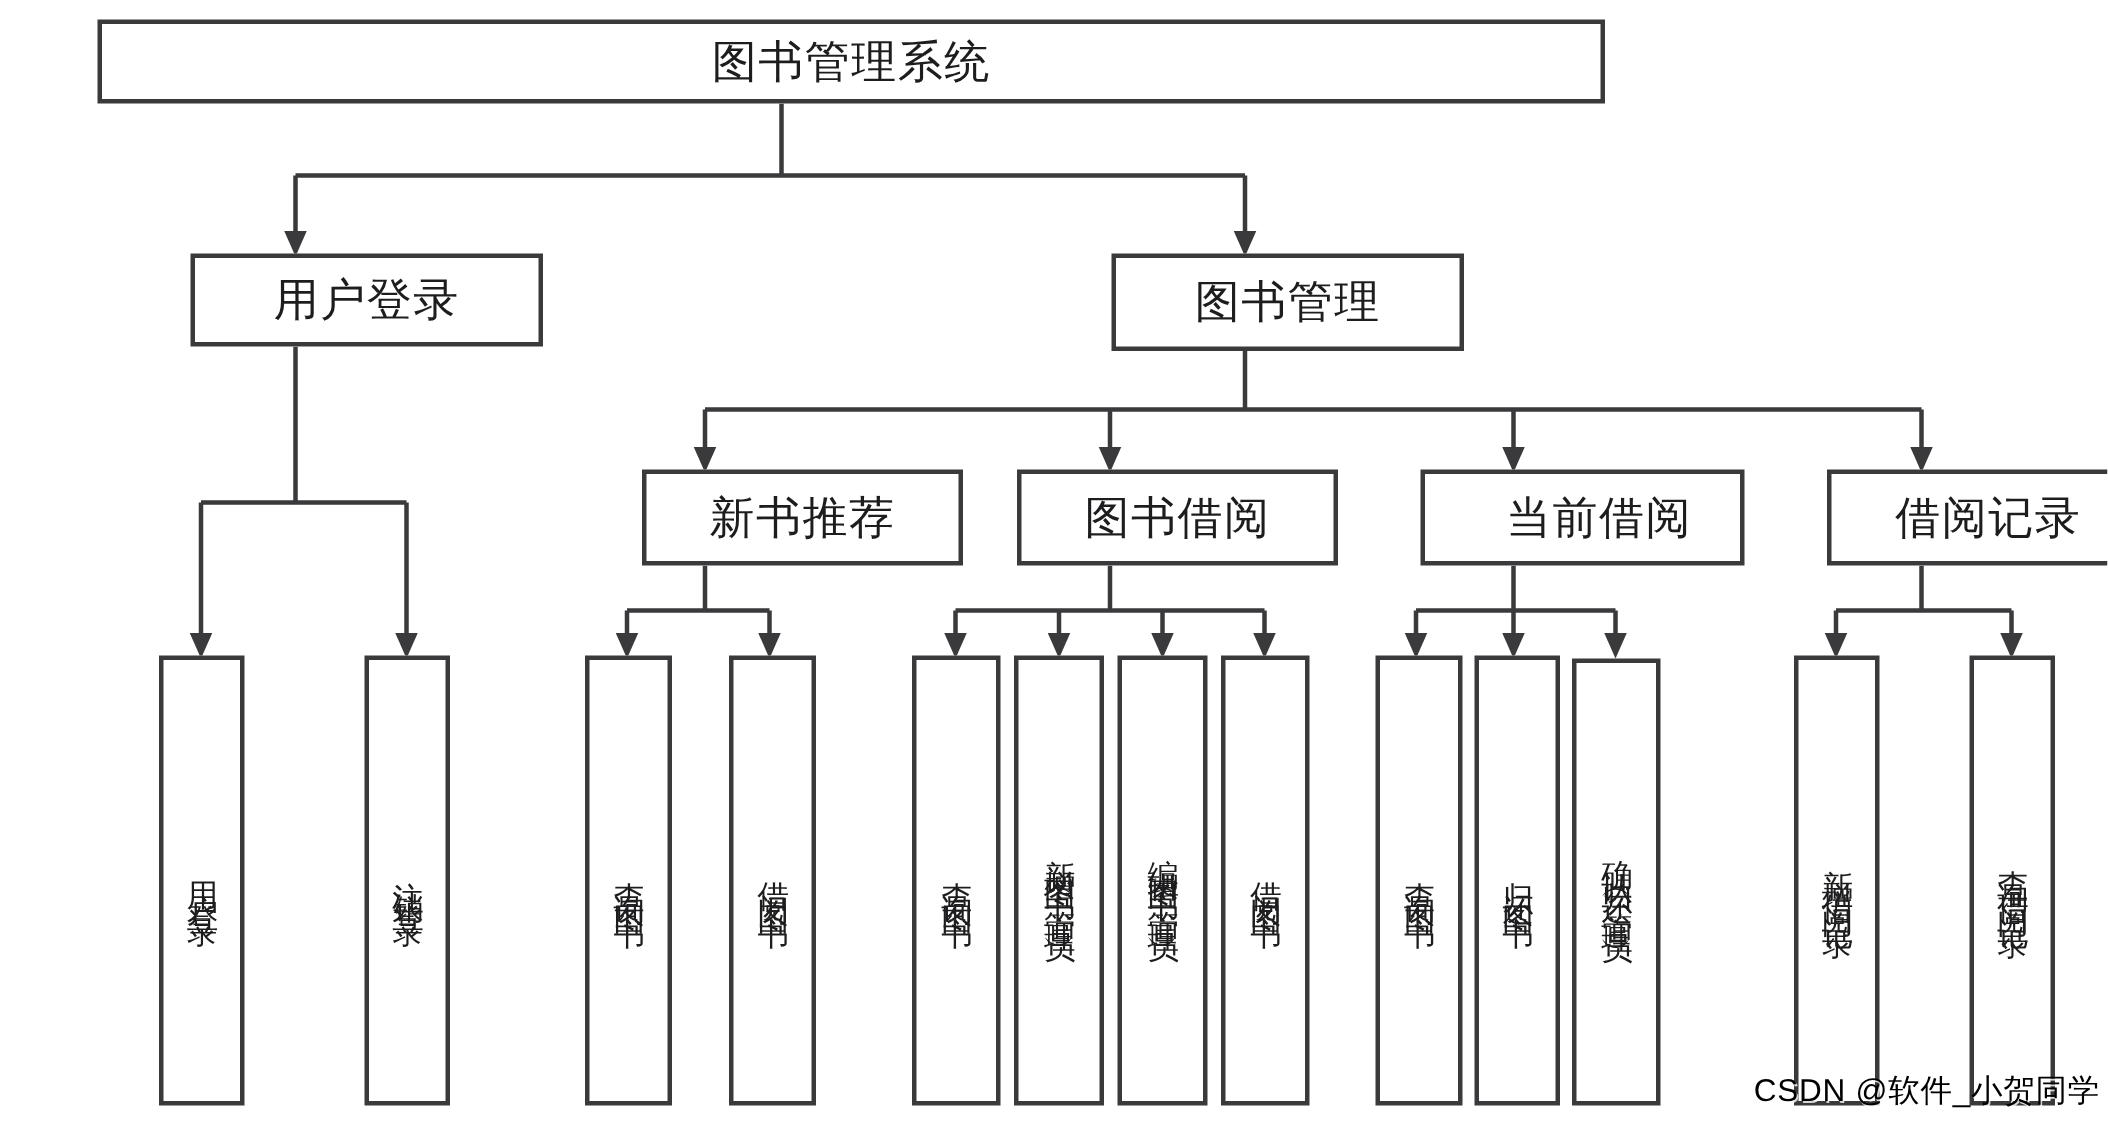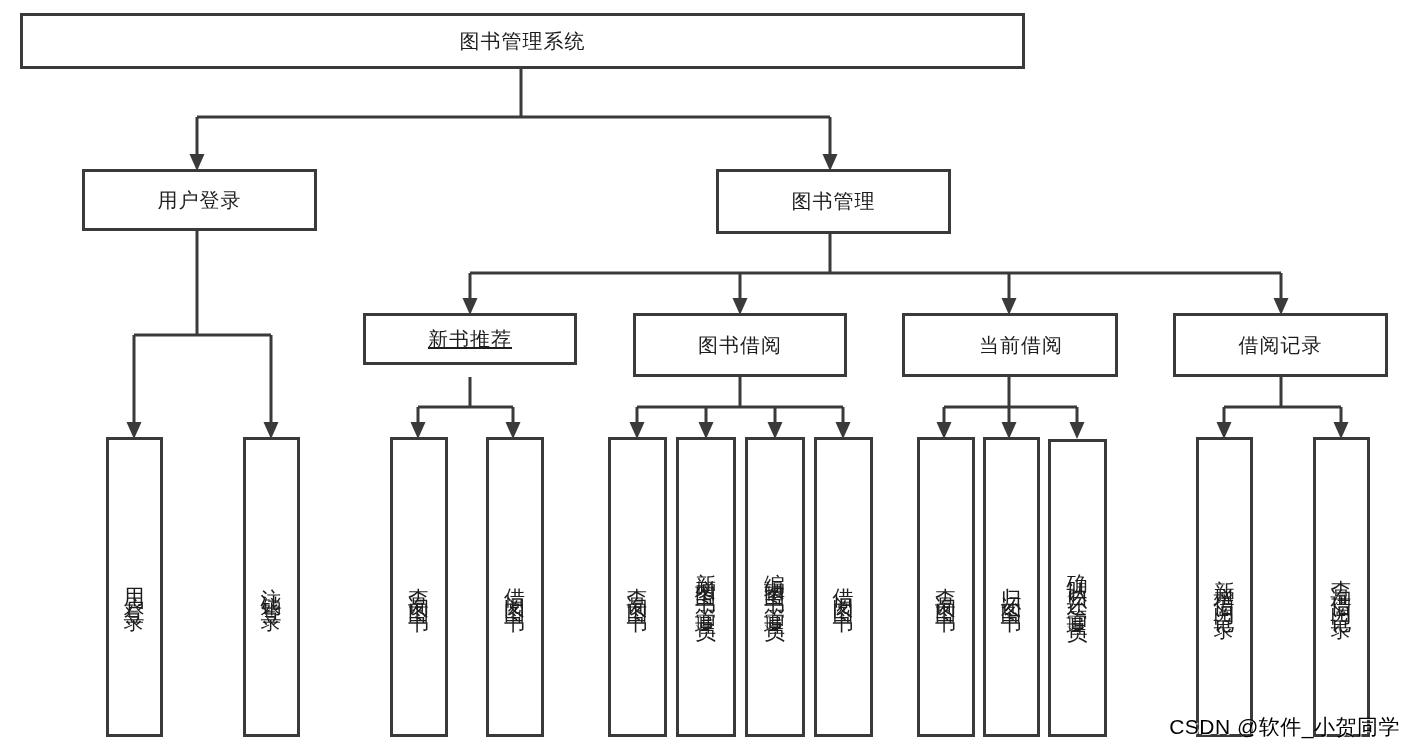--- a/index.html
+++ b/index.html
@@ -6,21 +6,21 @@
   #canvas{
     position:relative;width:1405px;height:747px;background:#ffffff;overflow:hidden;
     font-family:"Liberation Sans","DejaVu Sans",sans-serif;
   }
   #connectors{position:absolute;left:0;top:0;z-index:1;}
   .node{
     position:absolute;box-sizing:border-box;border:3px solid #3a3a3d;background:#ffffff;
     display:flex;align-items:center;justify-content:center;z-index:2;
     color:#1d1d1f;
   }
-  .h-node{font-size:20px;letter-spacing:1px;font-weight:500;}
+  .h-node{font-size:30px;letter-spacing:1px;font-weight:500;margin-left:45px;}
   .v-node{font-size:21px;font-weight:500;}
   .v-node .vtext{
     writing-mode:vertical-rl;text-orientation:mixed;
     letter-spacing:8px;line-height:1;display:block;
   }
   .v-node .vtext.long{letter-spacing:7px;font-size:21px;}
   #watermark{
     position:absolute;right:5px;top:713px;z-index:5;
     font-size:21px;color:#000000;letter-spacing:0.5px;font-weight:500;
     text-shadow:1px 1px 0 rgba(255,255,255,0.8);
@@ -71,25 +71,25 @@
     </g>
   </svg>
 
   <div class="node h-node" style="left:20px;top:13px;width:1005px;height:56px;">
     <span>图书管理系统</span>
   </div>
 
   <div class="node h-node" style="left:82px;top:169px;width:235px;height:62px;">
     <span>用户登录</span>
   </div>
-  <div class="node h-node" style="left:716px;top:169px;width:235px;height:65px;">
+  <div class="node h-node" style="left:696px;top:169px;width:235px;height:65px;">
     <span>图书管理</span>
   </div>
 
-  <div class="node h-node" style="left:363px;top:313px;width:214px;height:52px;text-decoration:underline;">
+  <div class="node h-node" style="left:383px;top:313px;width:214px;height:64px;">
     <span>新书推荐</span>
   </div>
   <div class="node h-node" style="left:633px;top:313px;width:214px;height:64px;">
     <span>图书借阅</span>
   </div>
   <div class="node h-node" style="left:902px;top:313px;width:216px;height:64px;padding-left:22px;">
     <span>当前借阅</span>
   </div>
   <div class="node h-node" style="left:1173px;top:313px;width:215px;height:64px;">
     <span>借阅记录</span>

